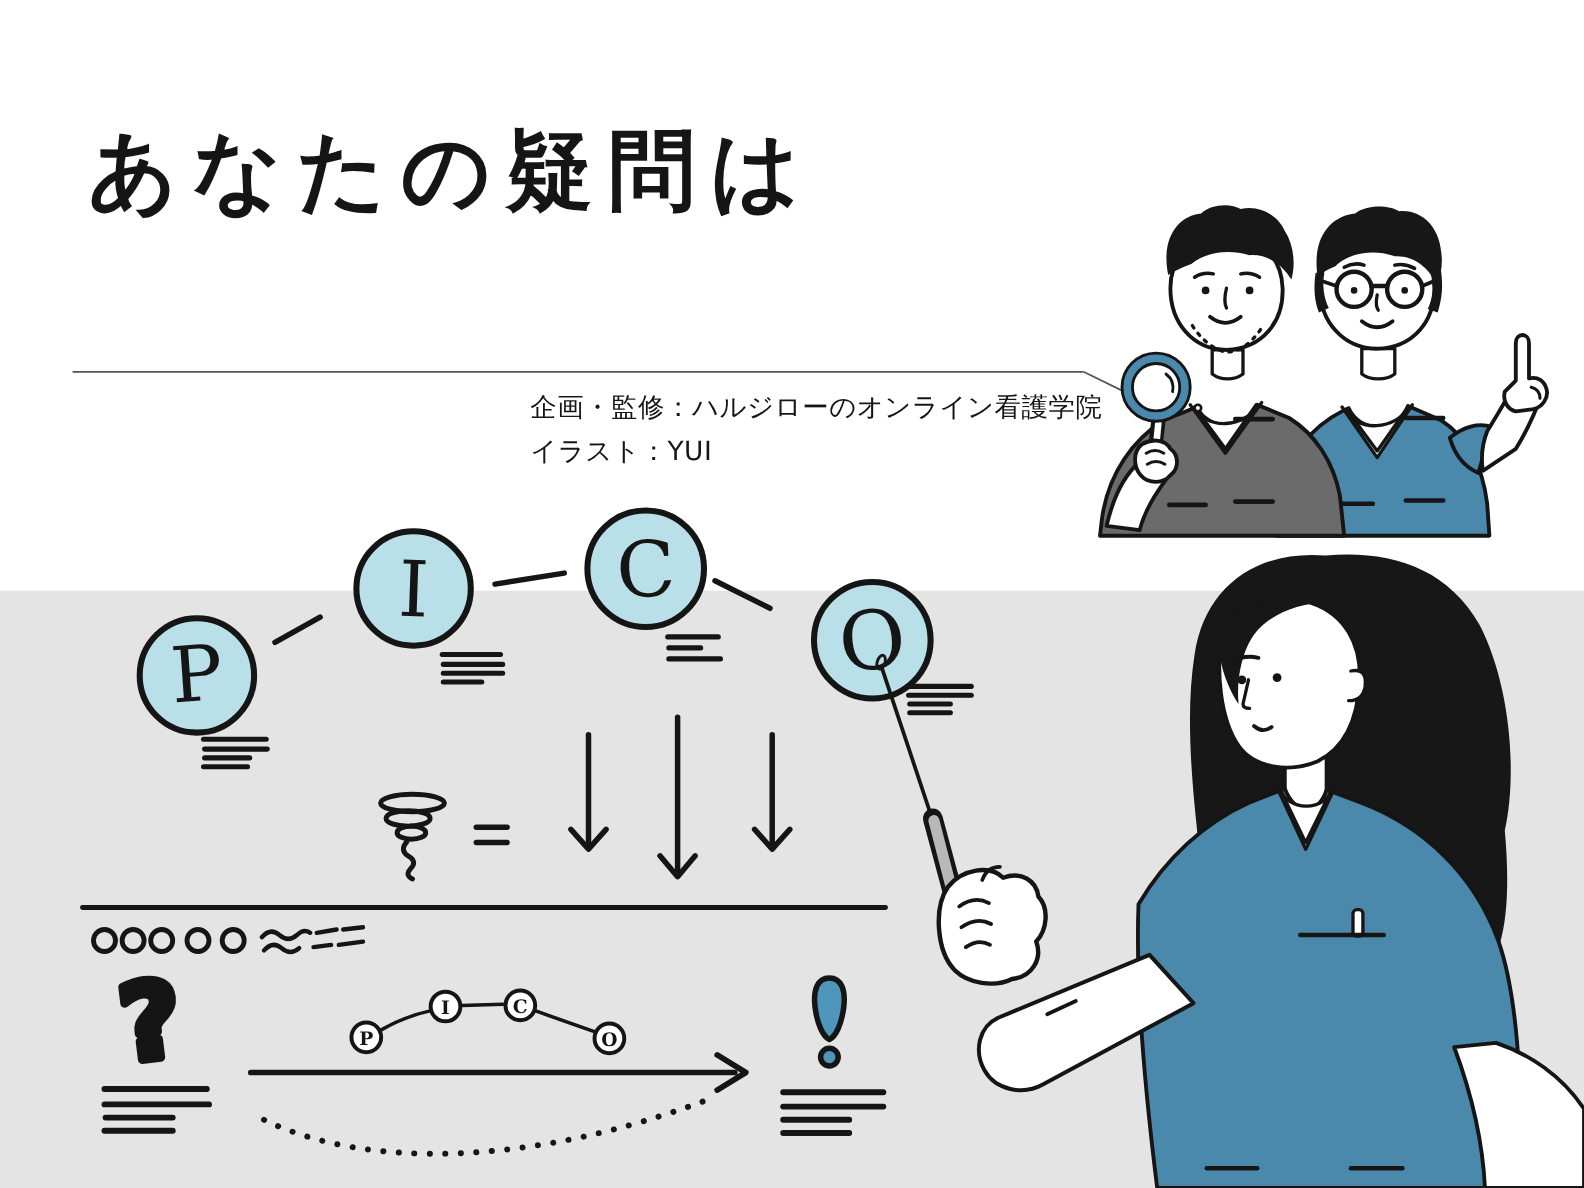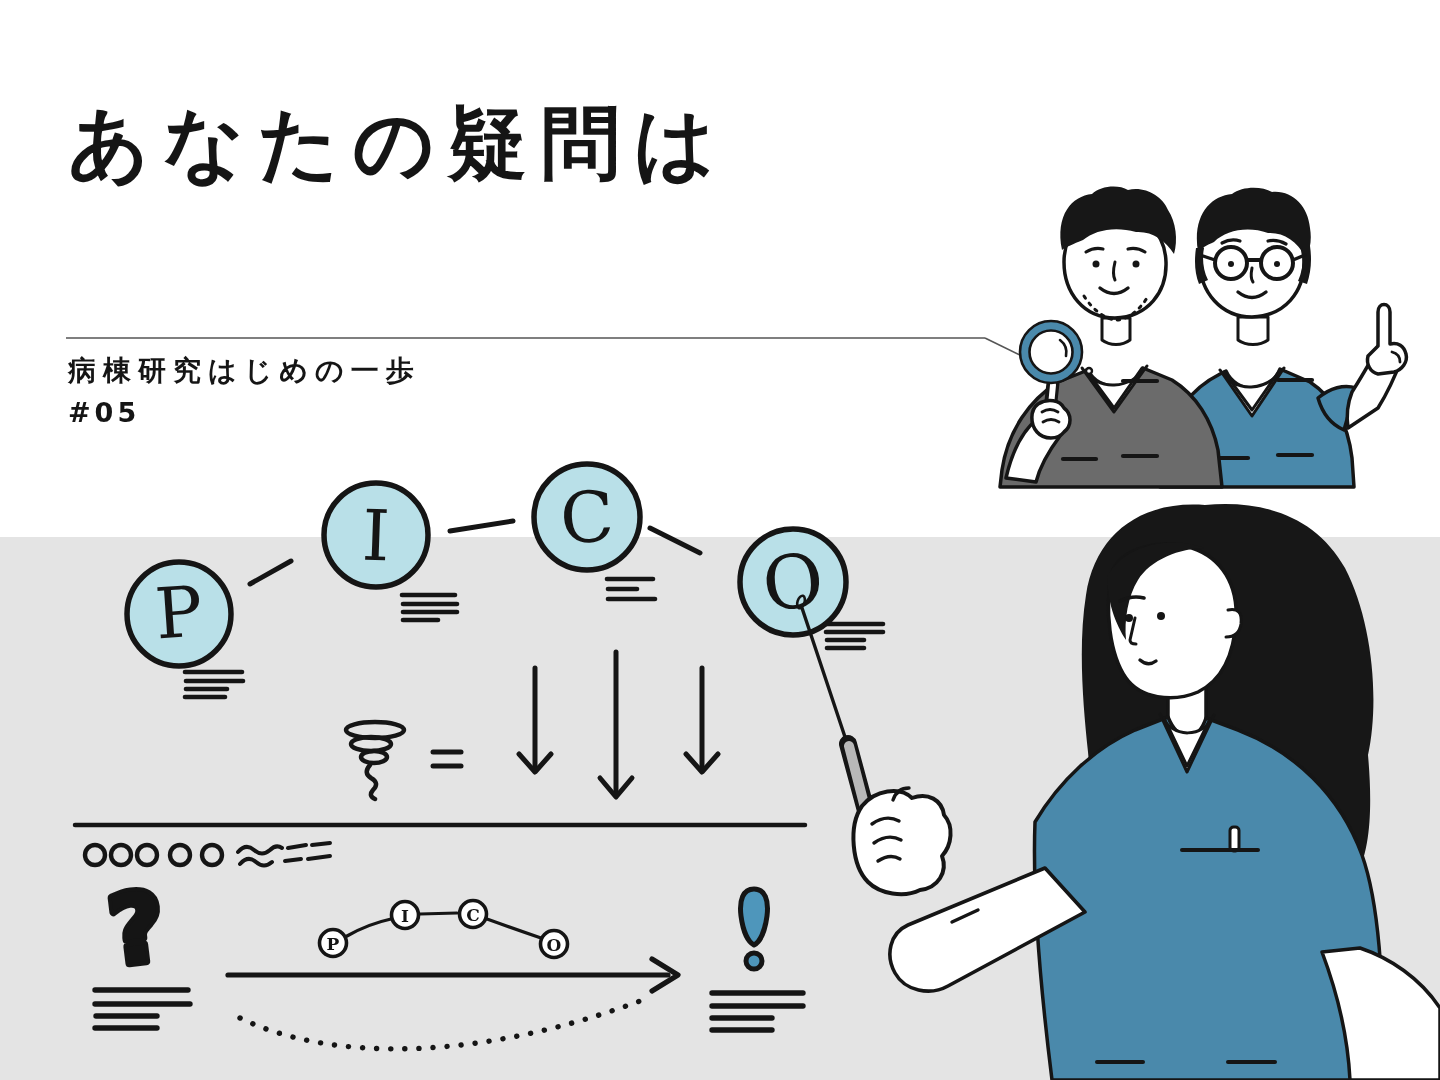--- a/index.html
+++ b/index.html
@@ -4,21 +4,21 @@
 <style>
   :root{
     --ink:#151515; --board:#e4e4e4; --circle:#b9e0e8;
     --accent:#4e96bb; --teal:#4a89ab; --gray-scrub:#6b6b6b;
   }
   html,body{margin:0;padding:0;background:#fff;}
   .canvas{position:relative;width:1440px;height:1080px;overflow:hidden;
           background:#fff;font-family:"DejaVu Sans",sans-serif;color:var(--ink);}
   .board-bg{position:absolute;left:0;top:537px;width:1440px;height:543px;background:var(--board);}
   .scene{position:absolute;left:0;top:0;width:1440px;height:1080px;}
-  .title{position:absolute;left:68px;top:78px;margin:0;font-weight:700;
+  .title{position:absolute;left:68px;top:78px;margin:12px;font-weight:700;
          font-size:80px;letter-spacing:13px;line-height:1.64;color:var(--ink);}
   .title span{display:block;white-space:nowrap;}
   .series{position:absolute;left:68px;top:352px;font-weight:700;}
   .series-name{font-size:28px;letter-spacing:7px;white-space:nowrap;}
   .series-ep{font-size:27px;letter-spacing:4px;margin-top:7px;}
   .credits{position:absolute;left:482px;top:350px;font-size:24px;line-height:40px;
            letter-spacing:0.5px;font-weight:400;white-space:nowrap;}
   svg text{font-family:"DejaVu Serif",serif;fill:var(--ink);}
   svg .qmark{font-family:"DejaVu Sans",sans-serif;font-weight:700;}
 </style>
@@ -287,17 +287,17 @@
           <path d="M1042 412 q8 -5 16 0"></path>
             <path d="M1043 422 q8 -5 16 0"></path>
         </g>
       </g>
     </g>
   </svg>
 
   <h1 class="title">
     <span>あなたの疑問は</span>
   </h1>
-  <div class="series">
-    <div class="series-name">病棟研究はじめの一歩</div>
-    <div class="series-ep">#05</div>
+  <div class="credits">
+    <div>企画・監修：ハルジローのオンライン看護学院</div>
+    <div>イラスト：YUI</div>
   </div>
 </div>
 
 </body></html>

